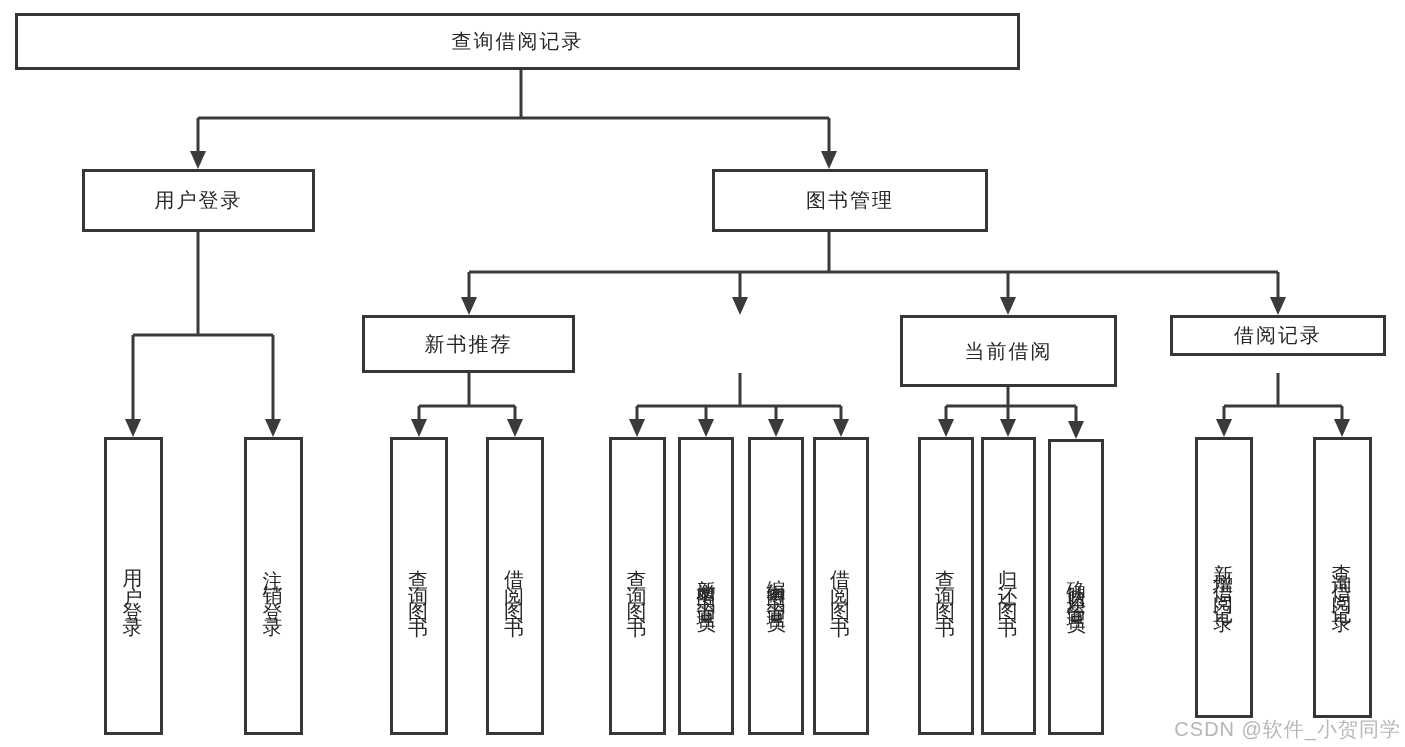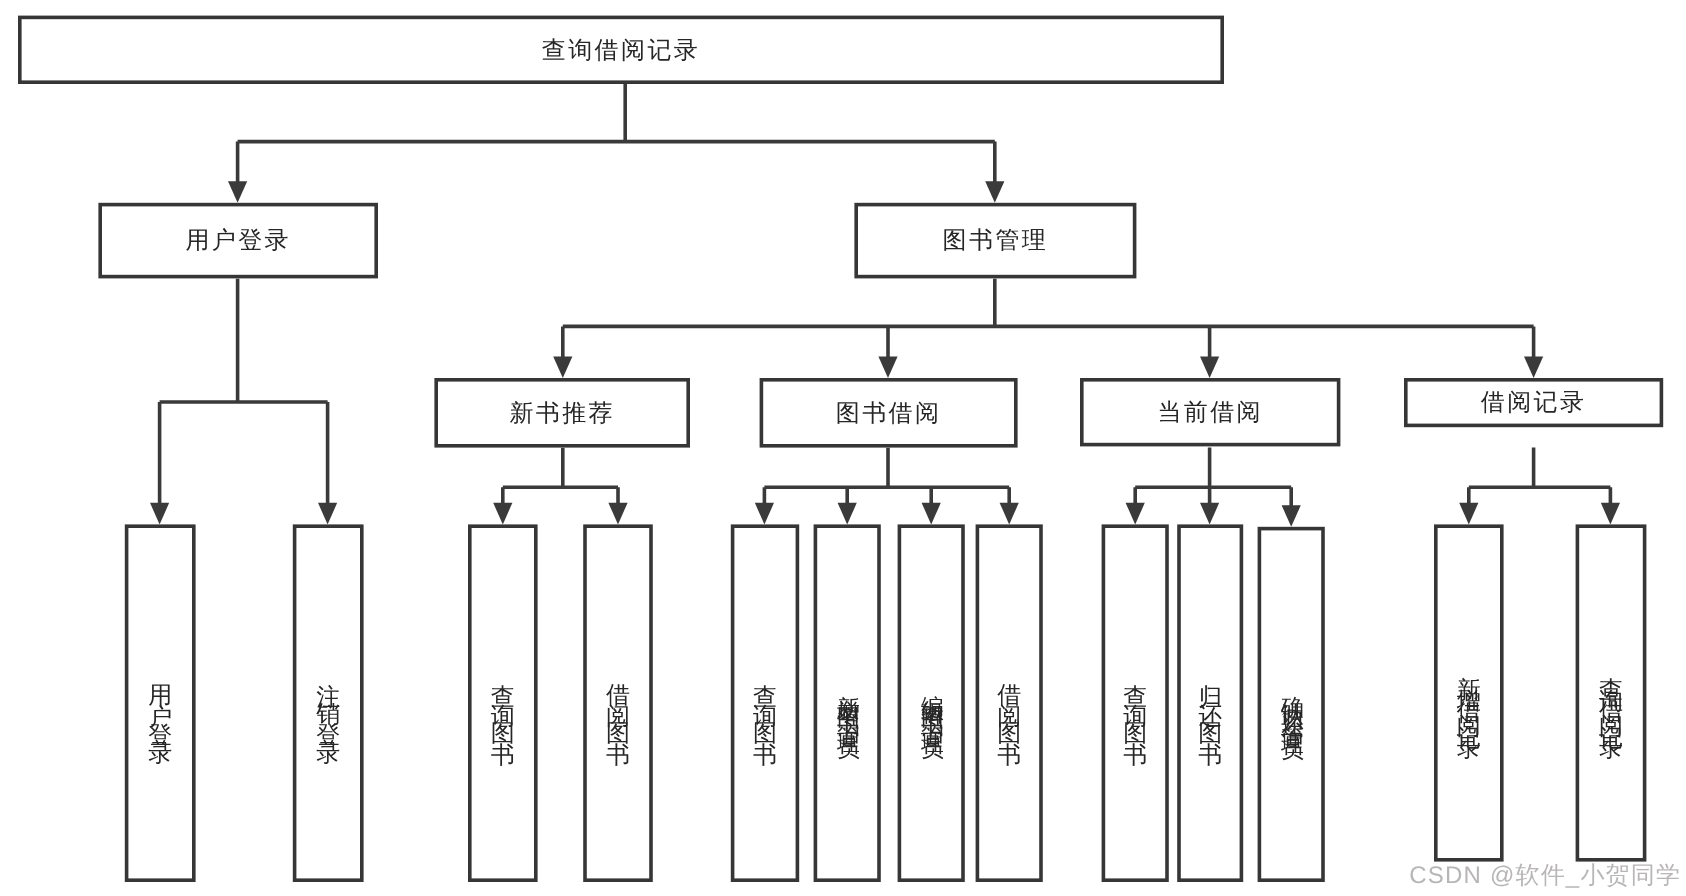--- a/index.html
+++ b/index.html
@@ -109,25 +109,24 @@
       <polygon points="1000,419 1016,419 1008,437"></polygon>
       <polygon points="1068,421 1084,421 1076,439"></polygon>
       <polygon points="1216,419 1232,419 1224,437"></polygon>
       <polygon points="1334,419 1350,419 1342,437"></polygon>
     </g>
   </svg>
 
   <div class="node" style="left:15px; top:13px; width:1005px; height:57px;">查询借阅记录</div>
 
   <div class="node" style="left:82px; top:169px; width:233px; height:63px;">用户登录</div>
-  <div class="node" style="left:712px; top:169px; width:235px; height:63px;">图书管理</div>
+  <div class="node" style="left:712px; top:169px; width:276px; height:63px;">图书管理</div>
 
   <div class="node" style="left:362px; top:315px; width:213px; height:58px;font-family:Liberation Serif, serif;">新书推荐</div>
-  <div class="node" style="left:633px; top:315px; width:215px; height:58px;">图书借阅</div>
-  <div class="node" style="left:900px; top:315px; width:217px; height:57px;">当前借阅</div>
+  <div class="node" style="left:900px; top:315px; width:217px; height:72px;">当前借阅</div>
   <div class="node" style="left:1170px; top:315px; width:216px; height:41px;">借阅记录</div>
 
   <div class="node v s4" style="left:104px; top:437px; width:59px; height:298px;">用户登录</div>
   <div class="node v s4" style="left:244px; top:437px; width:59px; height:298px;">注销登录</div>
 
   <div class="node v s4" style="left:390px; top:437px; width:58px; height:298px;">查询图书</div>
   <div class="node v s4" style="left:486px; top:437px; width:58px; height:298px;">借阅图书</div>
 
   <div class="node v s4" style="left:609px; top:437px; width:57px; height:298px;">查询图书</div>
   <div class="node v s10" style="left:678px; top:437px; width:56px; height:298px;">新增图书（管理员）</div>

